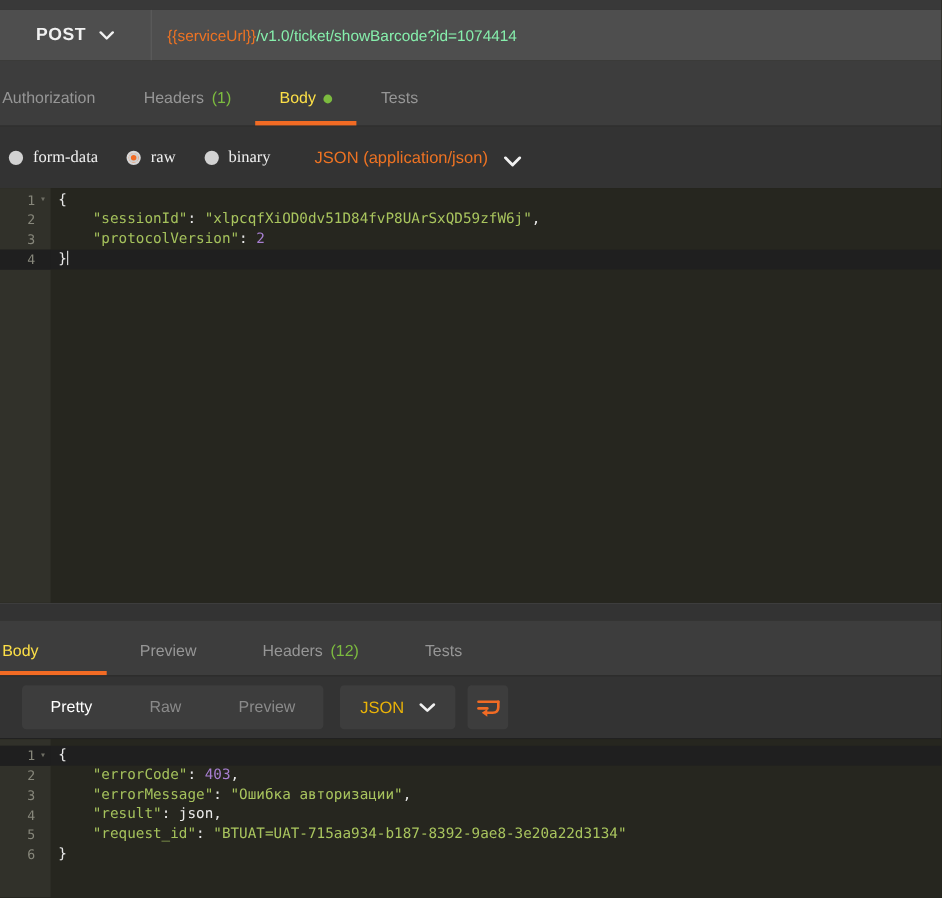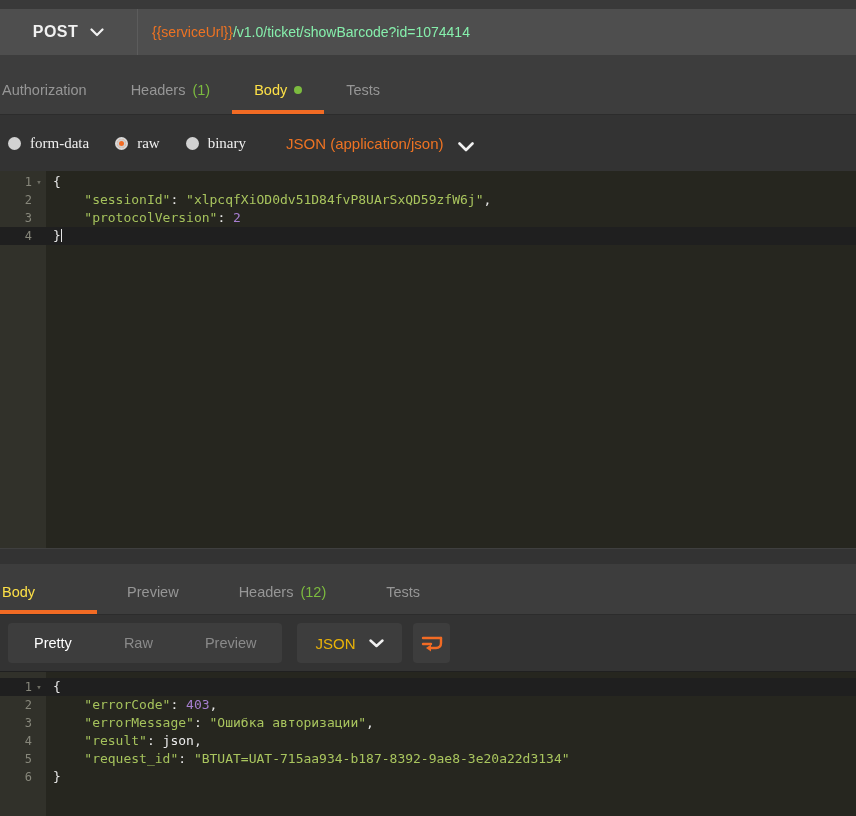--- a/index.html
+++ b/index.html
@@ -57,21 +57,21 @@
   .tk-w { }
   .cursor { display:inline-block; width:1.5px; height:13px; background:#e6e6e6; vertical-align:-2px; }
 
   
   .splitter { height:16px; background:#333333; border-top:1px solid #3f3f3f; }
   .resp-tabs { height:50px; background:#3d3d3d; display:flex; align-items:flex-end; }
   .resp-tabs .tab { padding:0 30px 10px 30px; }
   .resp-tabs .tab:first-child { padding-left:2px; padding-right:62px; }
 
   .resp-toolbar { height:58px; background:#333333; border-top:1px solid #2c2c2c;
-                  border-bottom:1px solid #202020; display:flex; align-items:center; padding-left:8px; }
+                  border-bottom:1px solid #202020; display:flex; align-items:center; padding-left:20px; }
   .seg-control { background:#3d3d3d; border-radius:4px; height:40px; display:flex; align-items:center; }
   .seg { padding:0 26px; font-size:14.5px; color:#8a8a8a; cursor:pointer; }
   .seg.active { color:#ffffff; }
   .format-btn { background:#3d3d3d; border-radius:4px; height:40px; display:flex; align-items:center;
                 gap:14px; padding:0 18px; margin-left:15px; cursor:pointer; }
   .format-label { color:#eab308; font-size:15px; }
   .wrap-btn { background:#3d3d3d; border-radius:4px; height:40px; width:37px; margin-left:11px;
               display:flex; align-items:center; justify-content:center; cursor:pointer; }
 
   svg.chev { display:block; }

